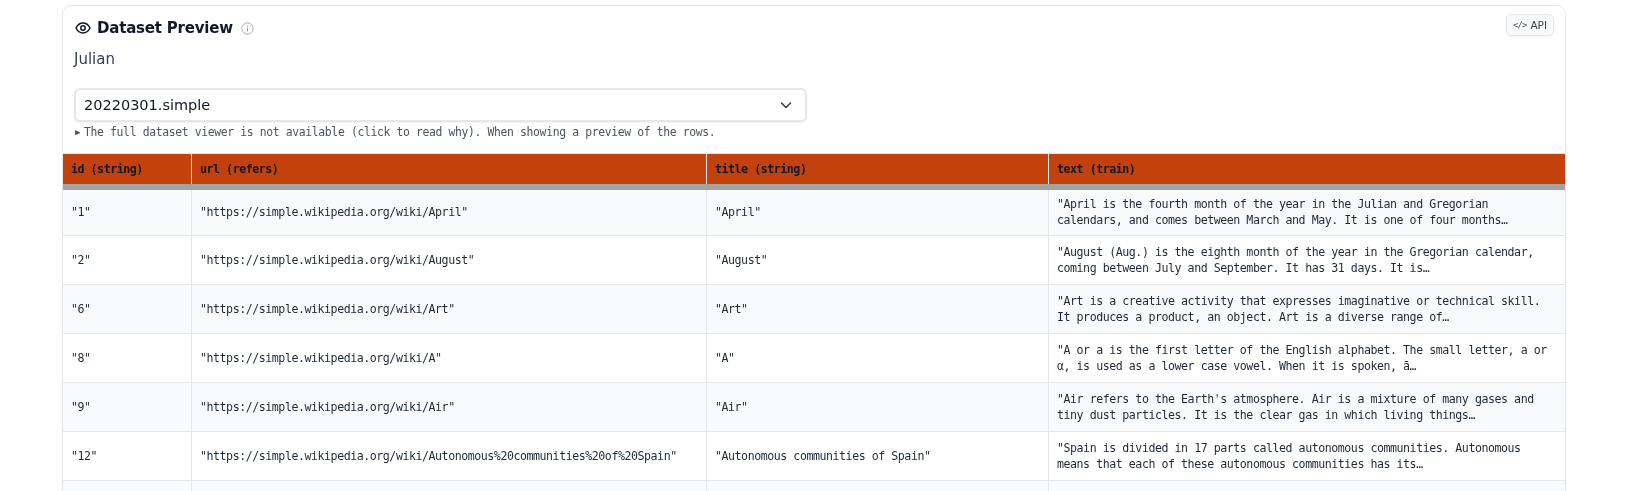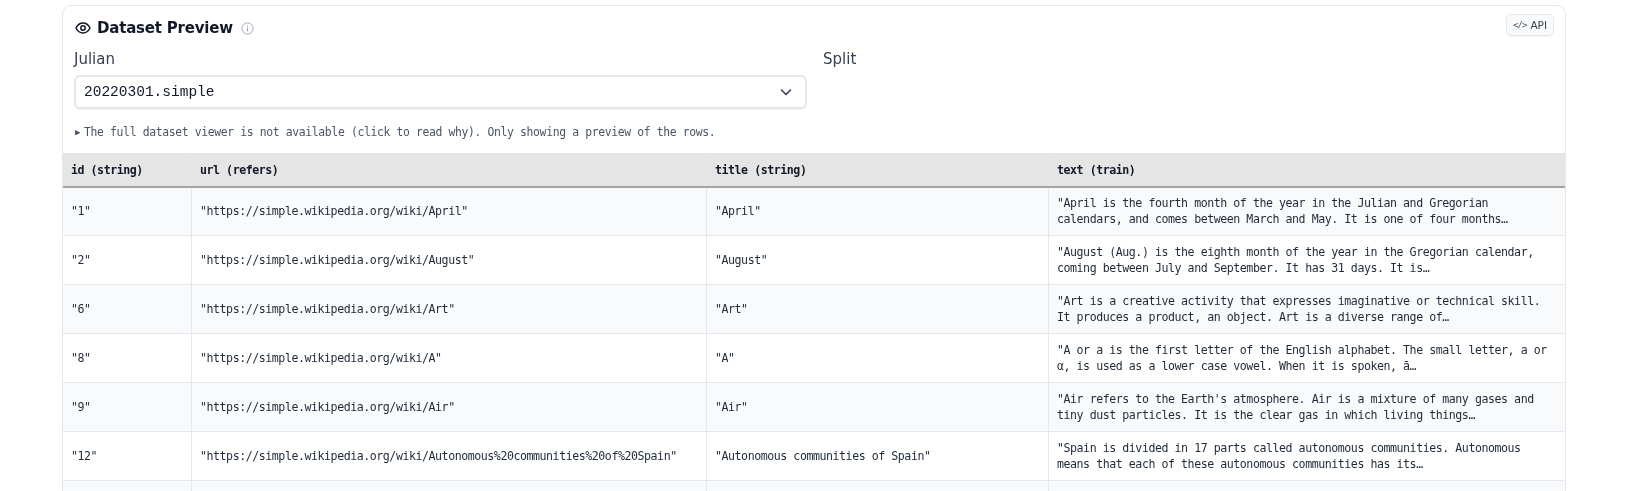--- a/index.html
+++ b/index.html
@@ -22,43 +22,42 @@
     position: absolute; right: 11px; top: 8px; height: 22px; padding: 0 6px;
     border: 1px solid #e5e7eb; border-radius: 5px; background: #f9fafb;
     display: flex; align-items: center; gap: 4px; font-size: 10.5px; color: #374151; cursor: pointer;
     box-shadow: 0 1px 1px rgba(0,0,0,0.04);
   }
   .api-btn .code-icon { font-family: "DejaVu Sans Mono", monospace; font-size: 9px; color: #4b5563; letter-spacing: -1px; }
 
   .field { position: absolute; top: 42px; }
   .field-label { font-size: 15px; color: #374151; height: 22px; line-height: 22px; margin-left: 0; }
   .select {
-    margin-top: 5px; height: 34px; border: 2px solid #e5e7eb; border-radius: 6px; background: #fff;
+    margin-top: 18px; height: 34px; border: 2px solid #e5e7eb; border-radius: 6px; background: #fff;
     display: flex; align-items: center; justify-content: space-between; padding: 0 12px 0 8px; cursor: pointer;
     box-shadow: 0 1px 2px rgba(0,0,0,0.06);
-    font-family: Liberation Mono, monospace;
   }
   .select-value { font-size: 14.5px; color: #111827; }
   .chevron-down-icon { width: 14px; height: 14px; display: inline-flex; }
 
   .notice {
     position: absolute; left: 12px; top: 119px; font-family: "DejaVu Sans Mono", "Liberation Mono", monospace;
     font-size: 11.4px; color: #4b5563; cursor: pointer; display: flex; align-items: center; gap: 4px; letter-spacing: -0.35px;
   }
   .triangle-icon { font-size: 9px; color: #4b5563; }
 
   table.preview {
     position: absolute; left: -1px; top: 147px; border-collapse: collapse; table-layout: fixed; width: 1505px;
     font-family: "DejaVu Sans Mono", "Liberation Mono", monospace; font-size: 11.6px; color: #1f2937;
     letter-spacing: -0.45px;
   }
   table.preview th, table.preview td {
     border: 1px solid #e5e7eb; padding: 0 8px; text-align: left; vertical-align: middle; overflow: hidden;
   }
-  table.preview th { height: 33px; font-weight: bold; color: #111827; background: #e5e5e5; border-bottom: 2px solid #a3a3a3; }
+  table.preview th { height: 33px; font-weight: bold; color: #111827; background: #c2410c; border-bottom: 6px solid #a3a3a3; }
   table.preview td { height: 49px; line-height: 16px; }
   table.preview tr.odd td { background: #f9fafb; }
   table.preview tr.even td { background: #ffffff; }
   .cell-text { display: -webkit-box; -webkit-line-clamp: 2; -webkit-box-orient: vertical; overflow: hidden; white-space: normal; word-break: break-all; }
   .cell-text-words { display: -webkit-box; -webkit-line-clamp: 2; -webkit-box-orient: vertical; overflow: hidden; white-space: normal; }
 </style>
 </head>
 <body>
 
 <div class="card">
@@ -90,26 +89,25 @@
       <span class="select-value">20220301.simple</span>
       <span class="chevron-down-icon">
         <svg width="14" height="14" viewBox="0 0 14 14">
             <path d="M2.5 5 L7 9.5 L11.5 5" fill="none" stroke="#374151" stroke-width="1.6" stroke-linecap="round" stroke-linejoin="round"></path>
           </svg>
       </span>
     </div>
   </div>
 
   <div class="field" style="left:760px; width:730px;">
-    <div class="field-label">Split</div>
   </div>
 
   <div class="notice">
     <span class="triangle-icon">▶</span>
-    <span>The full dataset viewer is not available (click to read why). Only showing a preview of the rows.</span>
+    <span>The full dataset viewer is not available (click to read why). When showing a preview of the rows.</span>
   </div>
 
   <table class="preview">
     <colgroup>
       <col style="width:129px">
       <col style="width:515px">
       <col style="width:342px">
       <col style="width:519px">
     </colgroup>
     <thead>

